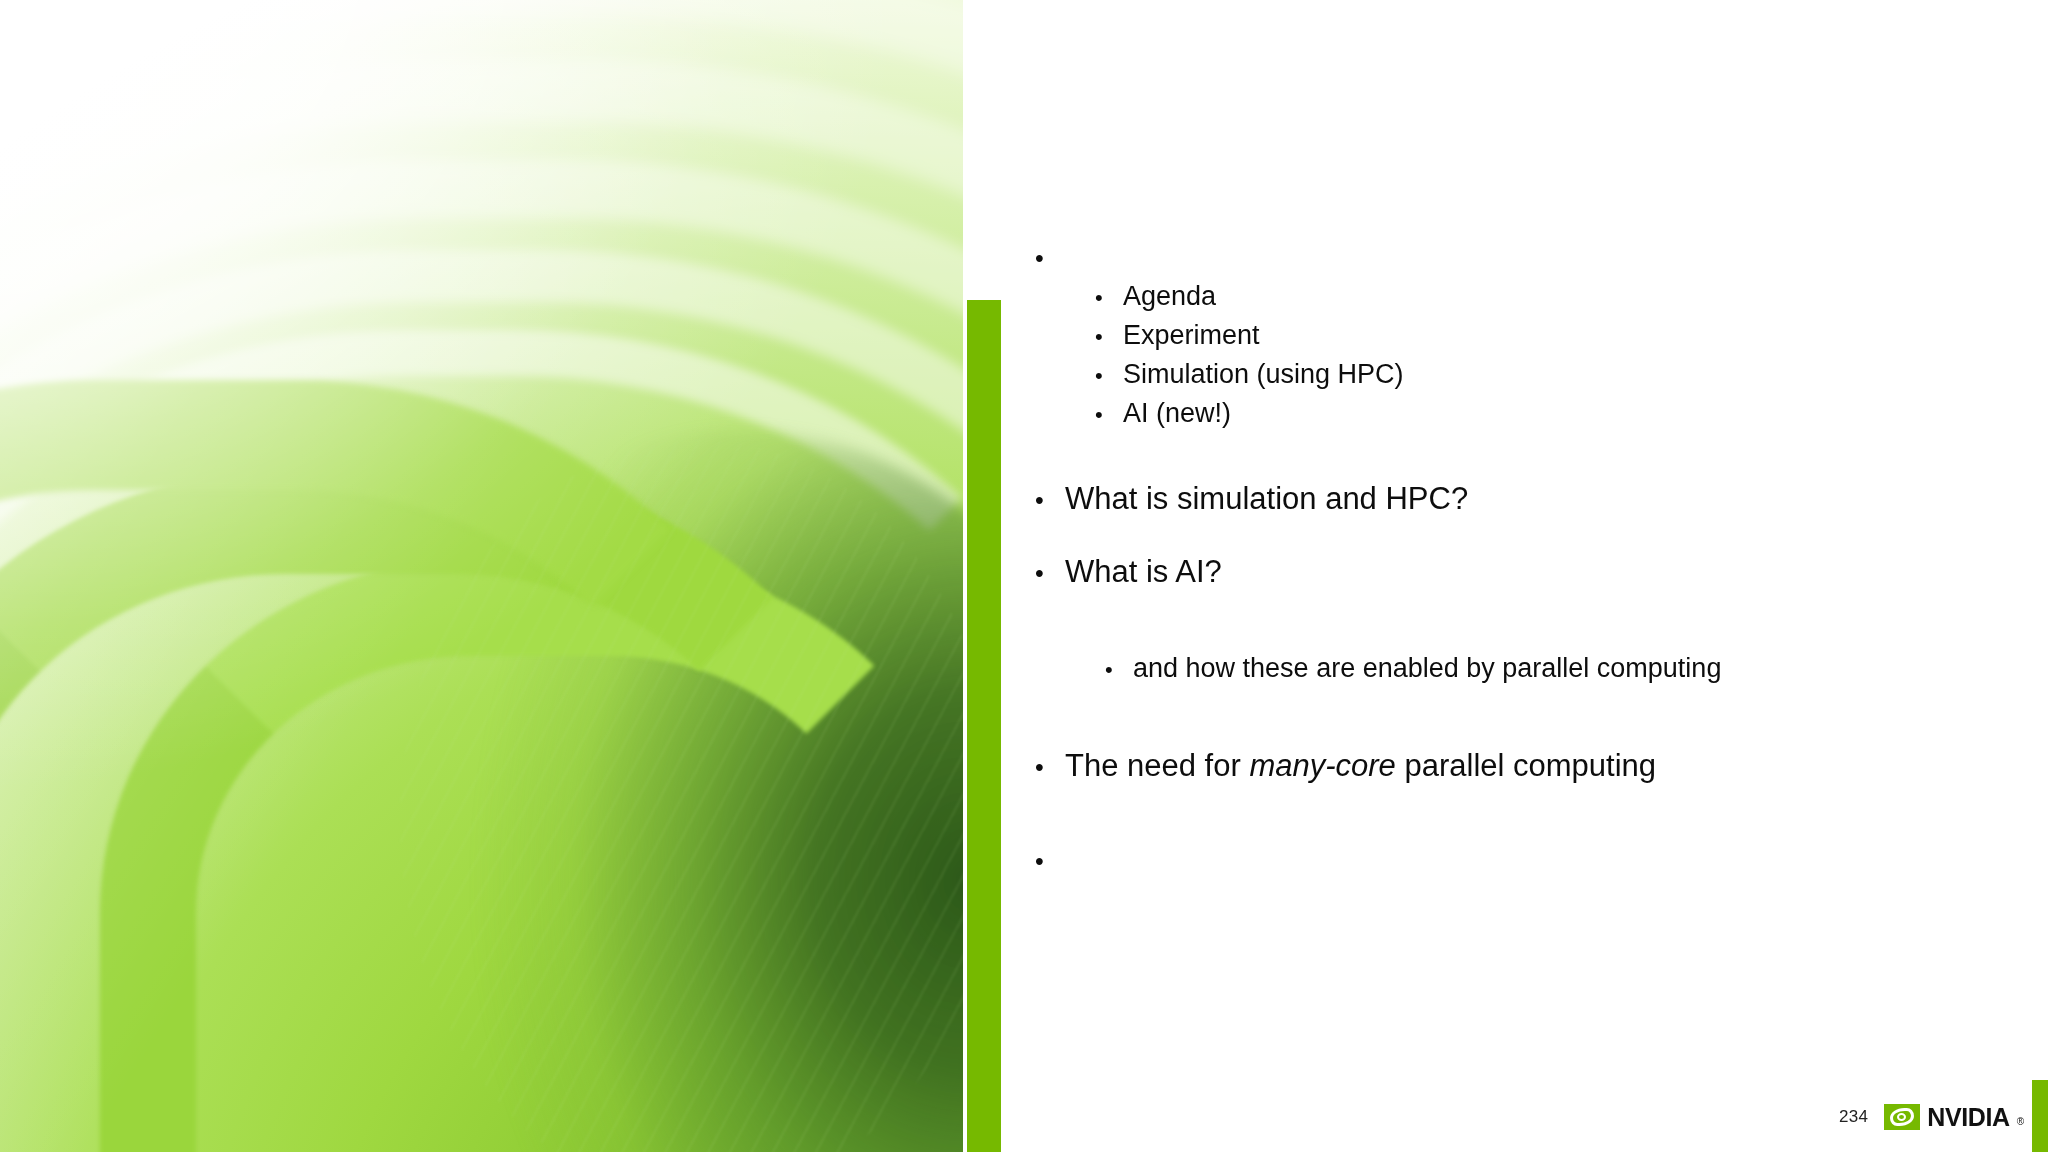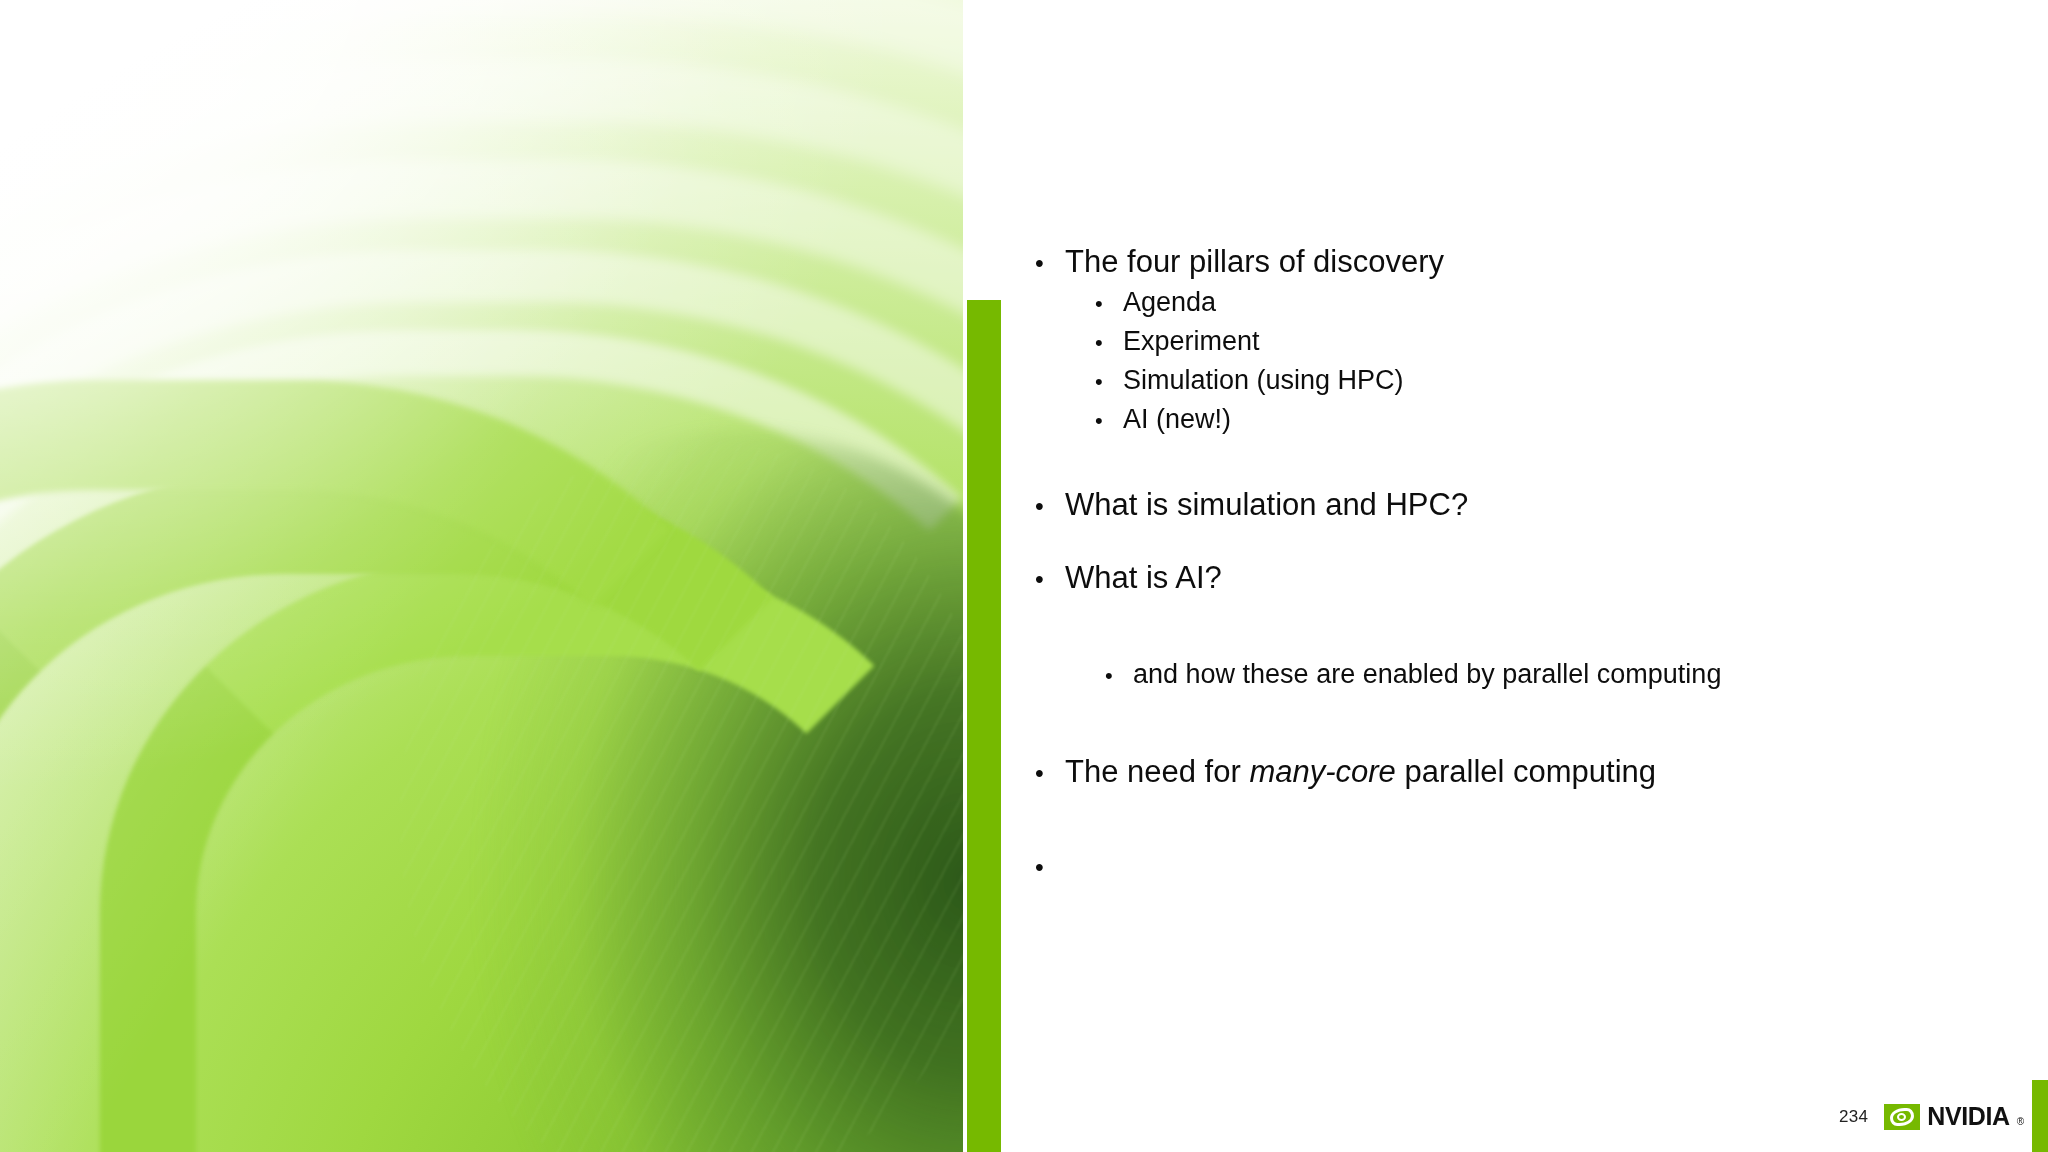--- a/index.html
+++ b/index.html
@@ -205,21 +205,21 @@
     align-items: center;
     gap: 16px;
   }
   .page-num {
     font-size: 17px;
     color: #222222;
     letter-spacing: 0.3px;
   }
   .nv-logo {
     display: flex;
-    align-items: flex-start;
+    align-items: center;
     gap: 7px;
   }
   .nv-eye {
     width: 36px;
     height: 26px;
     background: #76b900;
     position: relative;
     overflow: hidden;
     flex: 0 0 36px;
   }
@@ -306,21 +306,20 @@
 
   <div class="divider-bar"></div>
 
   <div class="content">
 
 
     <div class="bullets">
 
       <div class="b-row lvl1">
         <span class="mark">•</span>
-        <span class="btext">The four pillars of discovery</span>
       </div>
 
       <div class="b-row lvl2">
         <span class="mark">•</span>
         <span class="btext">Agenda</span>
       </div>
 
       <div class="b-row lvl2">
         <span class="mark">•</span>
         <span class="btext">Experiment</span>

